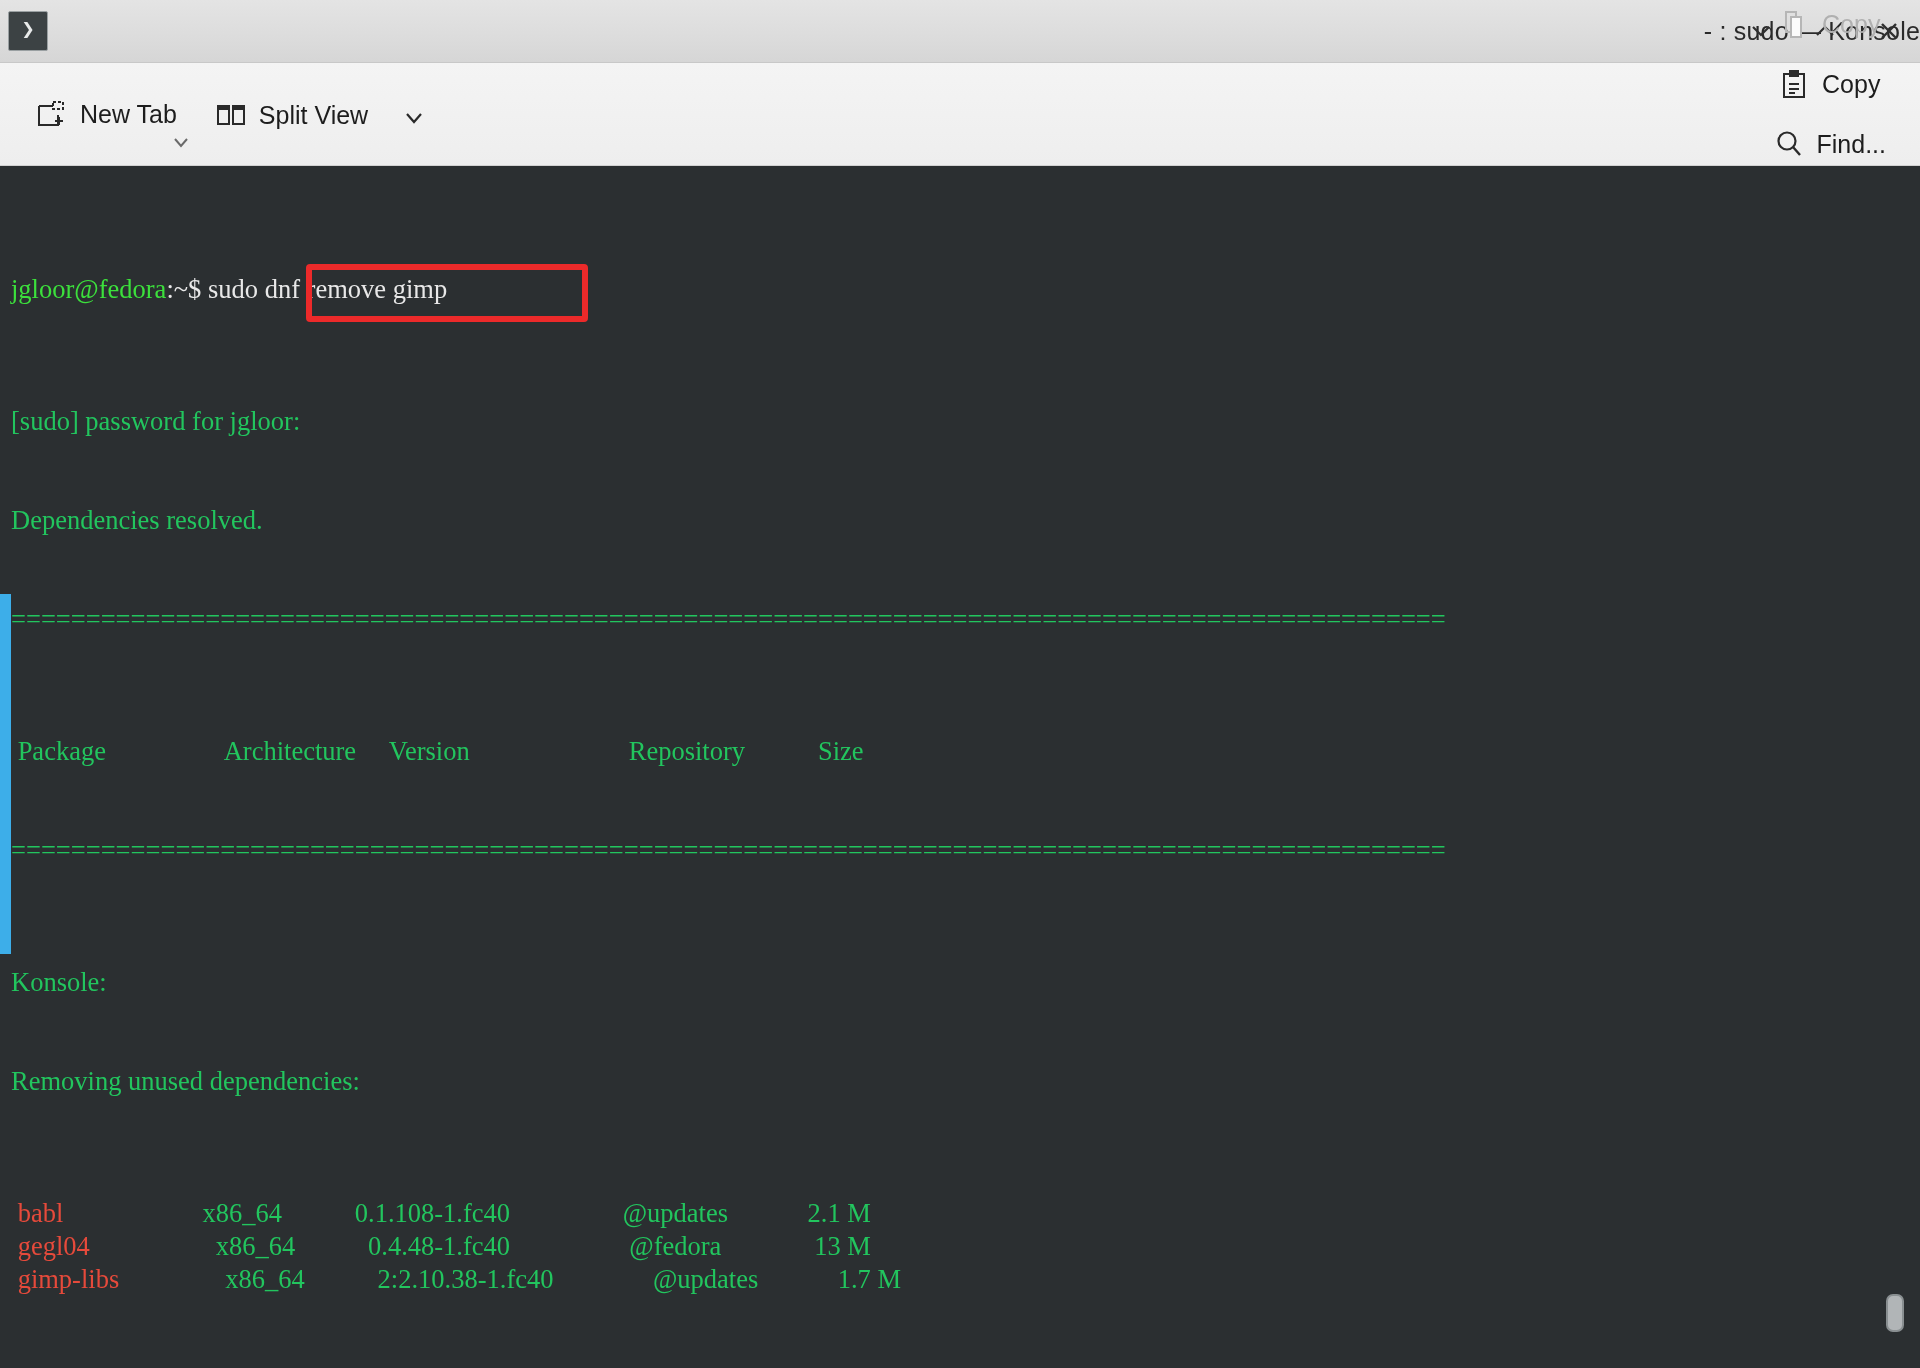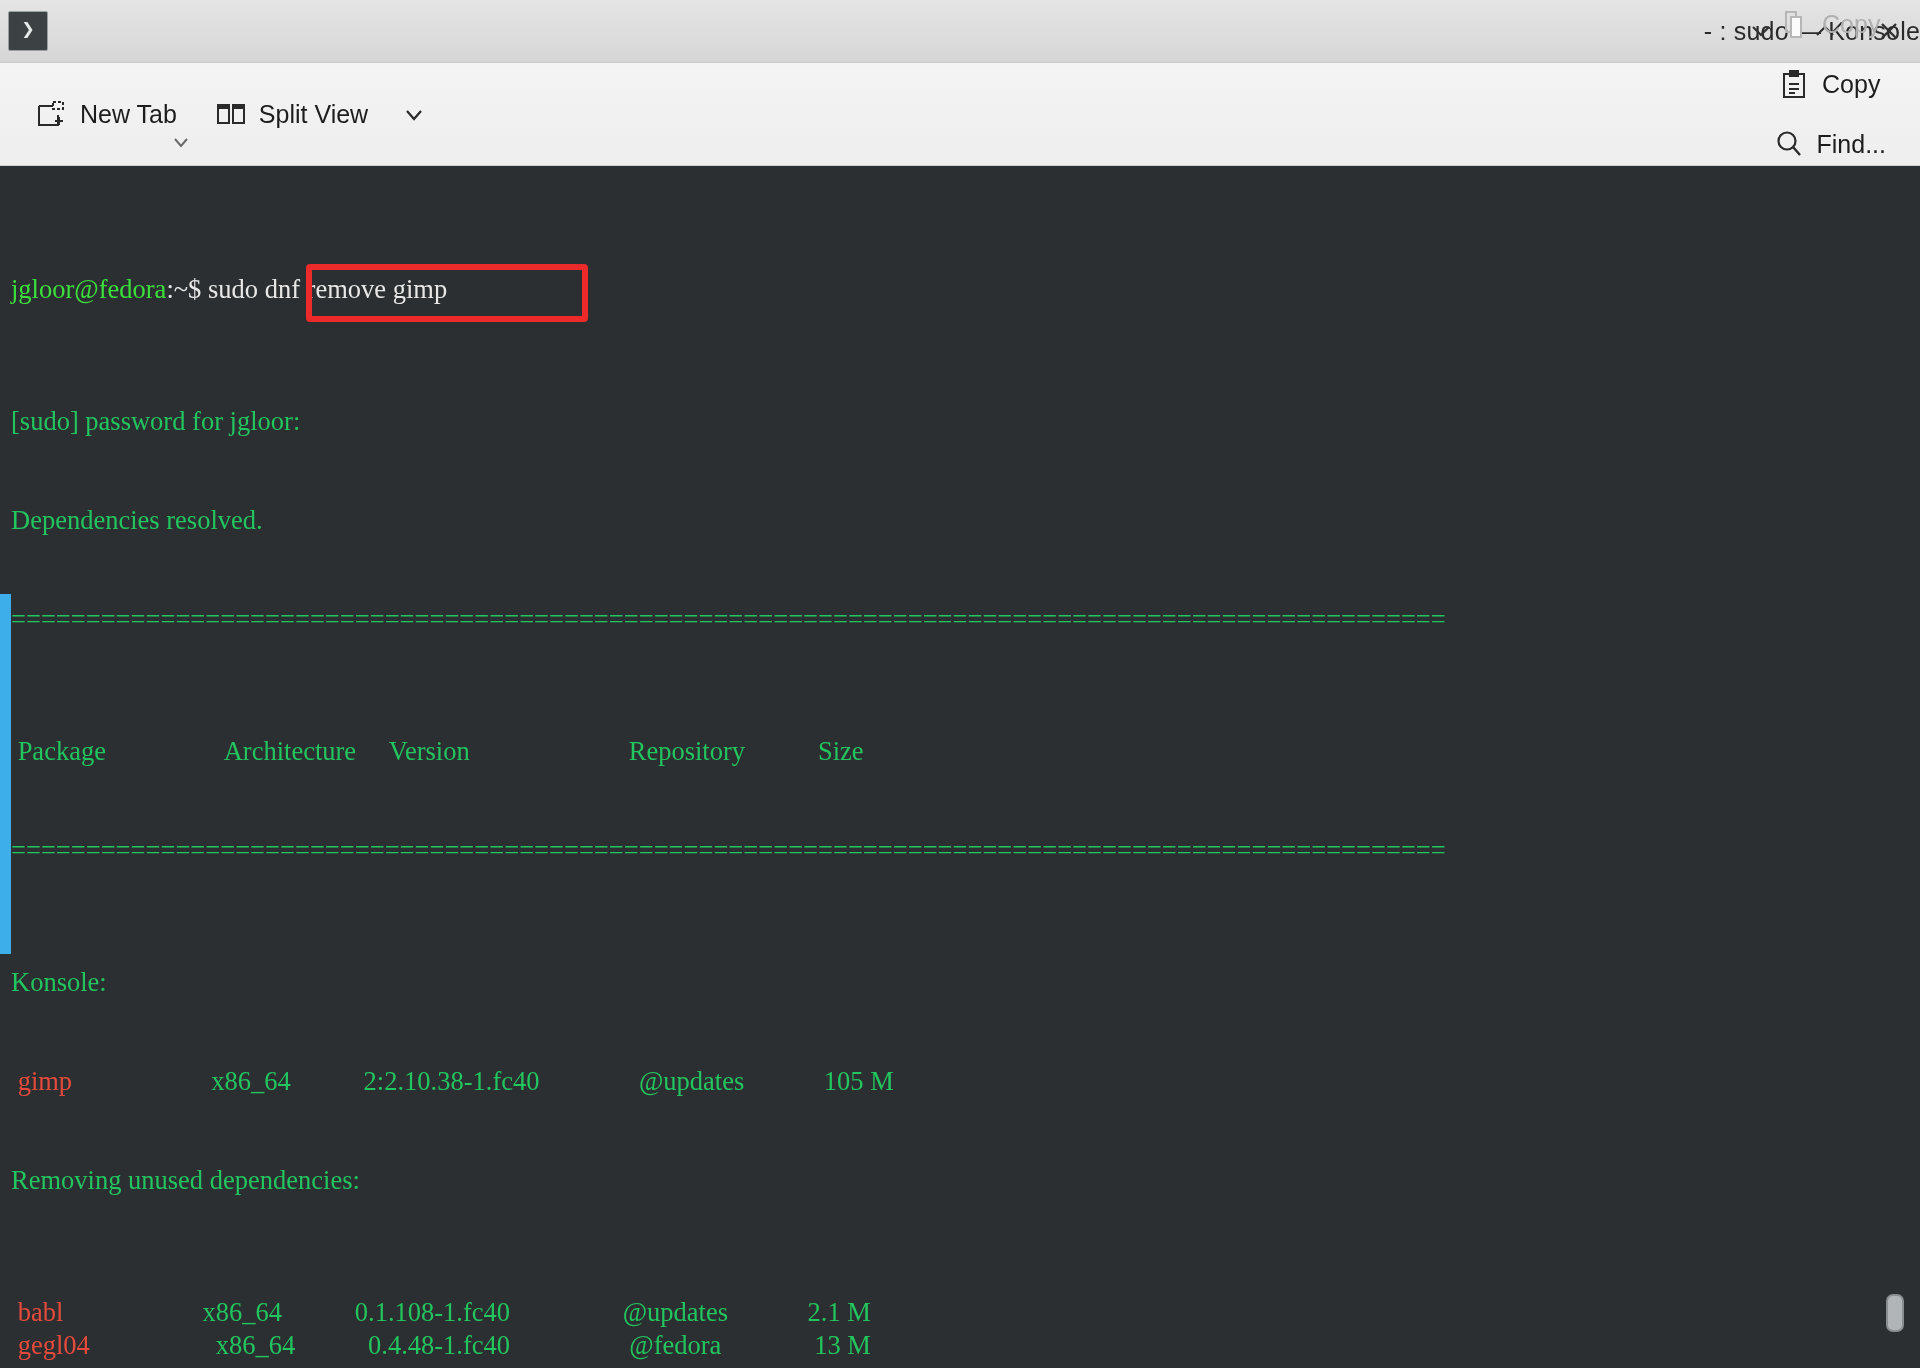--- a/index.html
+++ b/index.html
@@ -84,21 +84,21 @@
     height: 102px;
     flex: 0 0 102px;
     background: linear-gradient(to bottom, #f4f4f4 0%, #eeeeee 100%);
     border-bottom: 1px solid #d2d2d2;
     display: flex;
     align-items: center;
     padding: 0 20px;
   }
   .tb-left {
     display: flex;
-    align-items: center;
+    align-items: flex-end;
     gap: 10px;
   }
   .tb-right {
     margin-left: auto;
     display: flex;
     align-items: center;
     gap: 8px;
     flex-direction: column;
   }
   .tb-item {
@@ -318,21 +318,20 @@
       <div class="line"><span class="c-green">jgloor@fedora</span><span class="c-white">:~$</span> <span class="c-white">sudo dnf remove gimp</span><span class="redbox"></span></div>
 
       <div class="line c-gray">[sudo] password for jgloor:</div>
       <div class="line c-gray">Dependencies resolved.</div>
       <div class="line c-gray">================================================================================================</div>
 
       <div class="line c-gray"><span> Package                  Architecture     Version                        Repository           Size</span></div>
       <div class="line c-gray">================================================================================================</div>
 
       <div class="line c-gray">Konsole:</div>
-      <div class="line"><span class="c-red"> gimp                     </span><span class="c-gray">x86_64           </span><span class="c-gray">2:2.10.38-1.fc40               </span><span class="c-gray">@updates    </span><span class="c-gray">        105 M</span></div>
       <div class="line c-gray">Removing unused dependencies:</div>
 
       <div id="dep-rows"><div class="line"><span class="c-red"> babl                     </span><span class="c-gray">x86_64           </span><span class="c-gray">0.1.108-1.fc40                 </span><span class="c-gray">@updates    </span><span class="c-gray">        2.1 M</span></div><div class="line"><span class="c-red"> gegl04                   </span><span class="c-gray">x86_64           </span><span class="c-gray">0.4.48-1.fc40                  </span><span class="c-gray">@fedora     </span><span class="c-gray">         13 M</span></div><div class="line"><span class="c-red"> gimp-libs                </span><span class="c-gray">x86_64           </span><span class="c-gray">2:2.10.38-1.fc40               </span><span class="c-gray">@updates    </span><span class="c-gray">        1.7 M</span></div></div>
 
       
       
       
       
       
       

